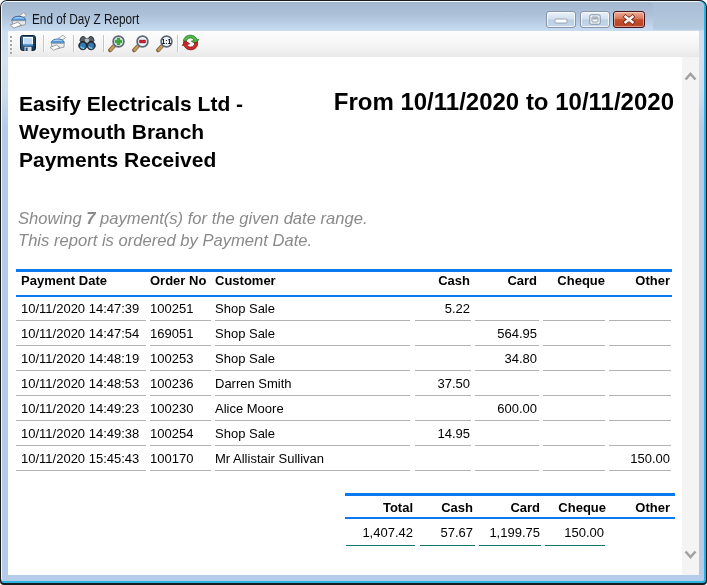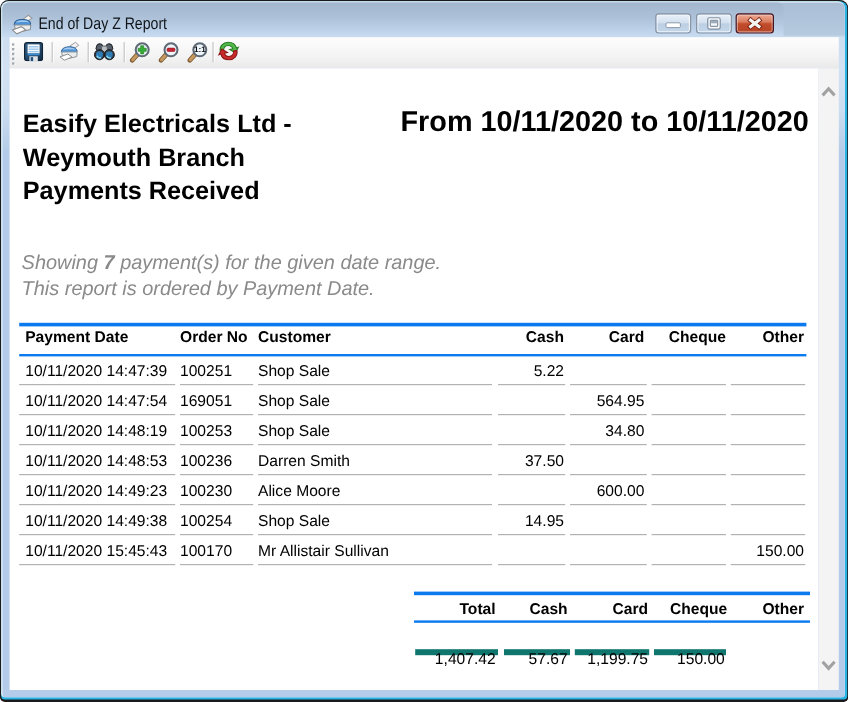--- a/index.html
+++ b/index.html
@@ -53,21 +53,21 @@
 .drow > div { border-bottom:1px solid #b2b2b2; }
 
 .srow { left:346px; width:325px; display:flex; }
 .s1 { width:69px; text-align:right; padding-right:2px; }
 .s2 { width:55px; margin-left:5px; text-align:right; padding-right:2px; }
 .s3 { width:62px; margin-left:4px; text-align:right; padding-right:1px; }
 .s4 { width:62px; margin-left:4px; text-align:right; padding-right:1px; }
 .s5 { width:60px; margin-left:4px; text-align:right; padding-right:1px; }
 #shead { top:495.5px; height:21px; font-size:13px; font-weight:bold; line-height:19px;align-items:flex-end; }
 #svals { top:518.5px; height:27px; font-size:13px; line-height:23px; }
-#svals > div { padding-top:18px; border-bottom:5px solid #0f766e; }
+#svals > div { padding-top:2px; border-bottom:1px solid #0f766e; }
 </style>
 </head>
 <body>
 <div class="abs" id="win-dark"></div>
 <div class="abs" id="win-cyan"></div>
 <div class="abs" id="win-hi"></div>
 <div class="abs" id="win-frame"></div>
 <div class="abs" id="title">
   <svg class="abs" style="left:7px;top:9px" width="20" height="18" viewBox="0 0 18 17">
     <polygon points="9.2,4.6 13.4,1.6 16.2,3.9 12,6.9" fill="#f4f4f4" stroke="#989898" stroke-width="0.8"></polygon>

